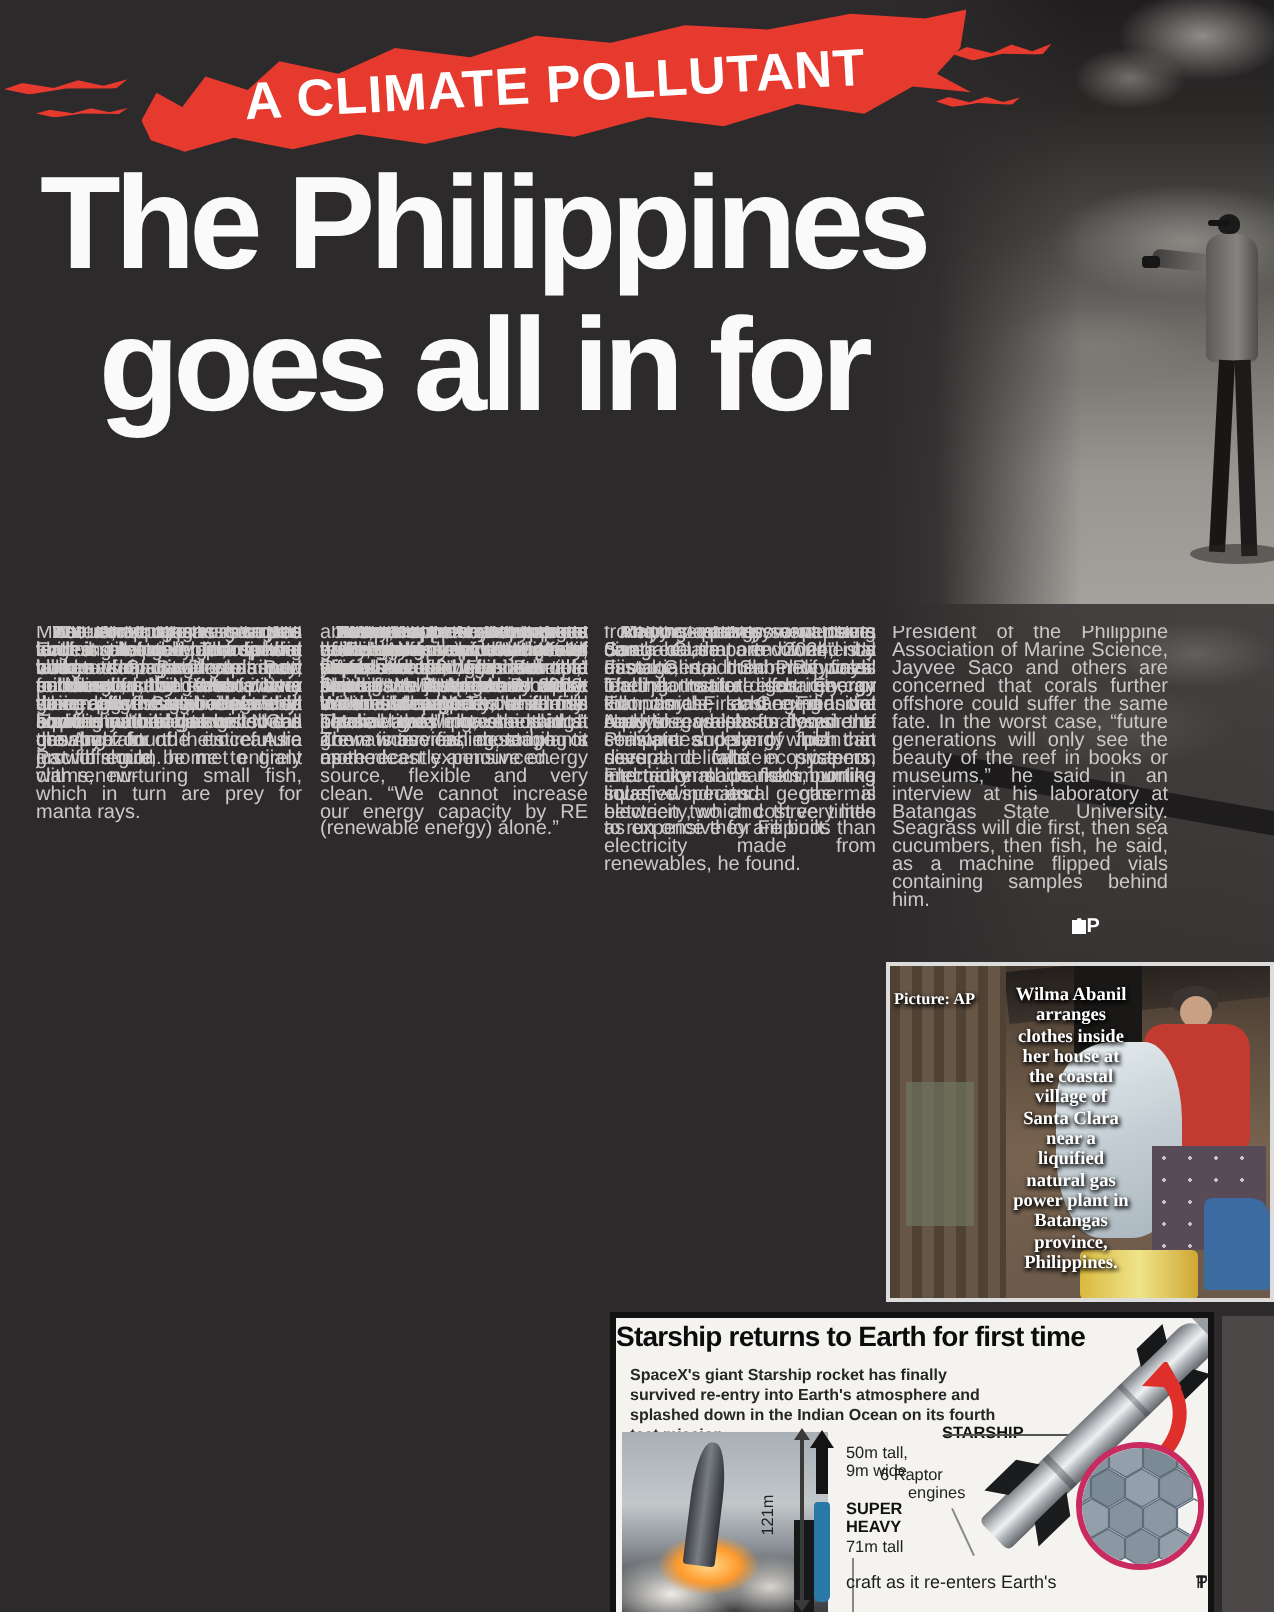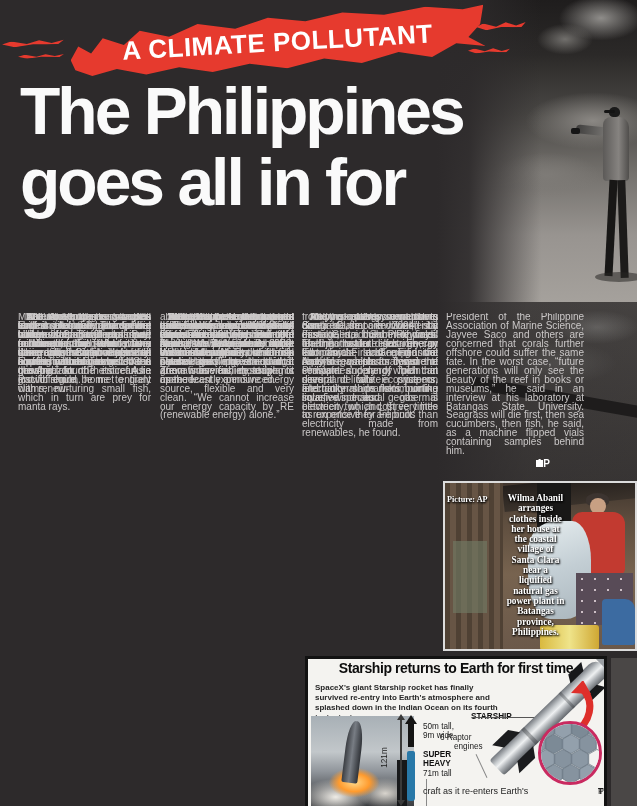--- a/index.html
+++ b/index.html
@@ -82,21 +82,21 @@
     background:linear-gradient(90deg,#d9b93f,#efe48a 50%,#cfa733);}
   .photo-caption{left:2px;top:10px;width:118px;text-align:center;color:#fff;font-weight:bold;
     font-size:9.3px;line-height:10.3px;z-index:5;
     text-shadow:0 1px 2px rgba(0,0,0,.95),1px 1px 2px rgba(0,0,0,.9);}
   .photo-caption *{position:static;font-family:Liberation Serif, serif;}
   .photo-credit{display:block;margin-top:2px;font-size:8.2px;}
 
   
   .ig{left:305px;top:656px;width:302px;height:150px;background:#f4f3f0;z-index:4;overflow:hidden;
     border:3px solid #121212;border-bottom:none;}
-  .ig-title{left:0;top:1px;width:100%;text-align:center;font-size:14px;font-weight:bold;
+  .ig-title{left:0;top:1px;width:100%;text-align:left;font-size:14px;font-weight:bold;
     color:#0c0c0c;letter-spacing:-.4px;white-space:nowrap;}
   .ig-sub{left:7px;top:24px;width:192px;font-size:8px;font-weight:bold;color:#262626;line-height:10px;text-align:left;}
   .ig-photo{left:3px;top:57px;width:103px;height:90px;background:
     radial-gradient(34px 20px at 42% 74%,#ffd98a 0%,#ff9b2e 45%,rgba(255,130,20,0) 75%),
     radial-gradient(50px 26px at 24% 90%,#efece6 0%,rgba(238,234,228,0) 70%),
     radial-gradient(40px 22px at 72% 86%,#d8d4cd 0%,rgba(216,212,205,0) 70%),
     linear-gradient(180deg,#a8b0b6 0%,#c2c7ca 40%,#8f949a 62%,#595c60 82%,#3c3e41 100%);}
   .igp-rocket{left:34px;top:5px;width:16px;height:62px;border-radius:45% 45% 2px 2px;transform:rotate(7deg);
     background:linear-gradient(90deg,#3a3d42,#787d84 45%,#2f3237);}
   .igp-tower{right:7px;bottom:0;width:10px;height:46px;background:#17181a;}
@@ -153,21 +153,21 @@
   <div class="banner">
     <div class="banner-label">A CLIMATE POLLUTANT</div>
   </div>
   <div class="spl spl1"></div>
   <div class="spl spl2"></div>
   <div class="spl spl3"></div>
   <div class="spl spl4"></div>
 
   <div class="headline">
     <div style="position:static;">The Philippines</div>
-    <div style="position:static;">goes all in for</div>
+    <div style="position:static;text-align:center;">goes all in for</div>
   </div>
 
   <div class="photo-lab"></div>
   <div class="lab-bar"></div>
 
   <div id="col1" class="col">
       <p>MANILA, Philippines — Sea turtles still scramble from the waters of Batangas Bay, paddling up the sand to bury their eggs. Coral reefs that some marine biologists call the Amazon of the ocean lie just offshore, home to giant clams, nurturing small fish, which in turn are prey for manta rays.</p>
       <p>But above the surface the land is changed. The fishing village of Santa Clara is now surrounded by four power generating stations, all burning natural gas.</p>
       <p>The construction isn't over. Four more power plants that burn natural gas are planned for the coastline. What was a string of fishing villages is now an industrial zone.</p>
       <p>The Philippines is going all in for electricity made via climate-damaging combustion, with almost two dozen power stations planned and the ambition to become a gas hub for the entire Asia Pacific region.</p>

